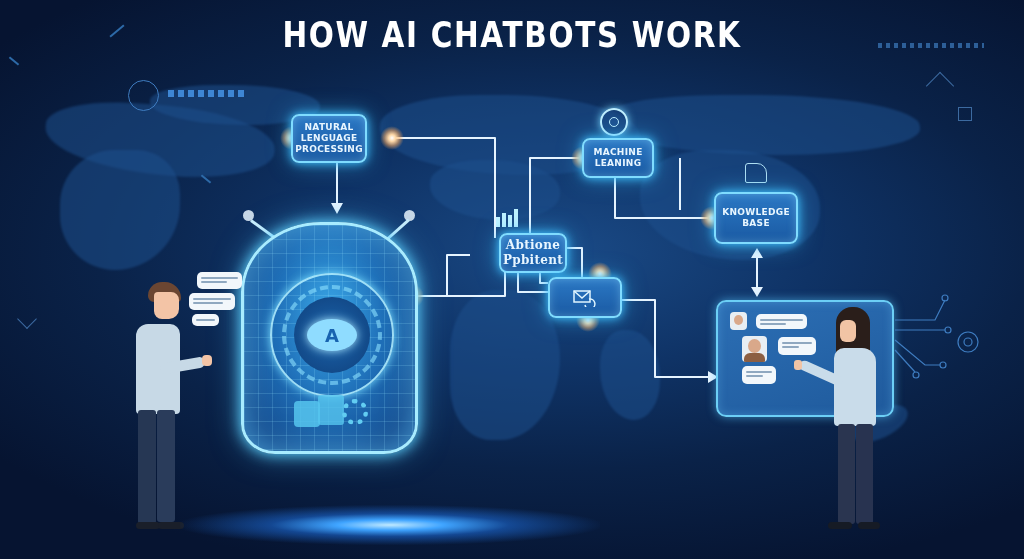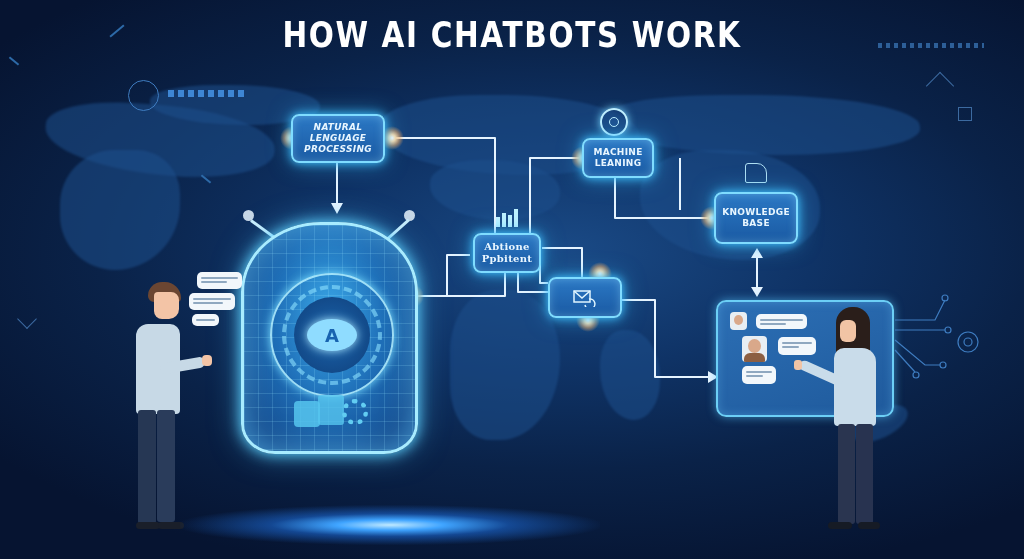--- a/index.html
+++ b/index.html
@@ -131,21 +131,21 @@
 </svg>
 
 <div class="flare" style="left:280px;top:126px;"></div>
 <div class="flare" style="left:380px;top:126px;"></div>
 <div class="flare" style="left:571px;top:146px;"></div>
 <div class="flare" style="left:700px;top:206px;"></div>
 <div class="flare" style="left:400px;top:284px;"></div>
 <div class="flare" style="left:576px;top:308px;"></div>
 <div class="flare" style="left:588px;top:262px;"></div>
 
-<div class="node" style="left:291px;top:114px;width:94px;height:49px;font-style:italic;">
+<div class="node" style="left:291px;top:114px;width:76px;height:49px;">
   <span>Natural Lenguage Processing</span>
 </div>
 
 <div class="abs" style="left:600px;top:108px;width:28px;height:28px;border:2px solid #bfefff;border-radius:50%;box-shadow:0 0 8px #7ad8ff;">
   <div style="position:absolute;left:7px;top:7px;width:10px;height:10px;border-radius:50%;background:#1c4f8e;border:1.5px solid #bfefff;"></div>
 </div>
 <div class="node" style="left:582px;top:138px;width:72px;height:40px;">
   <span>Machine Leaning</span>
 </div>
 
@@ -153,21 +153,21 @@
 <div class="node" style="left:714px;top:192px;width:84px;height:52px;">
   <span>Knowledge Base</span>
 </div>
 
 <div class="abs" style="left:494px;top:203px;width:28px;height:24px;">
   <div style="position:absolute;left:2px;bottom:0;width:4px;height:10px;background:#bff2ff;"></div>
   <div style="position:absolute;left:8px;bottom:0;width:4px;height:14px;background:#bff2ff;"></div>
   <div style="position:absolute;left:14px;bottom:0;width:4px;height:12px;background:#bff2ff;"></div>
   <div style="position:absolute;left:20px;bottom:0;width:4px;height:18px;background:#bff2ff;"></div>
 </div>
-<div class="node" style="left:473px;top:233px;width:68px;height:40px;font-size:10px;text-transform:none;font-family:'DejaVu Serif',serif;">
+<div class="node" style="left:499px;top:233px;width:68px;height:40px;font-size:12px;text-transform:none;font-family:'DejaVu Serif',serif;">
   <span>Abtione Ppbitent</span>
 </div>
 
 <div class="node" style="left:548px;top:277px;width:74px;height:41px;">
   <svg width="24" height="18" viewBox="0 0 24 18">
     <rect x="1" y="2" width="16" height="11" fill="none" stroke="#dff5ff" stroke-width="1.5"></rect>
     <path d="M1 2 L9 9 L17 2" fill="none" stroke="#dff5ff" stroke-width="1.5"></path>
     <path d="M16 10 a5 5 0 1 1 -4 6" fill="none" stroke="#dff5ff" stroke-width="1.5"></path>
   </svg>
 </div>

